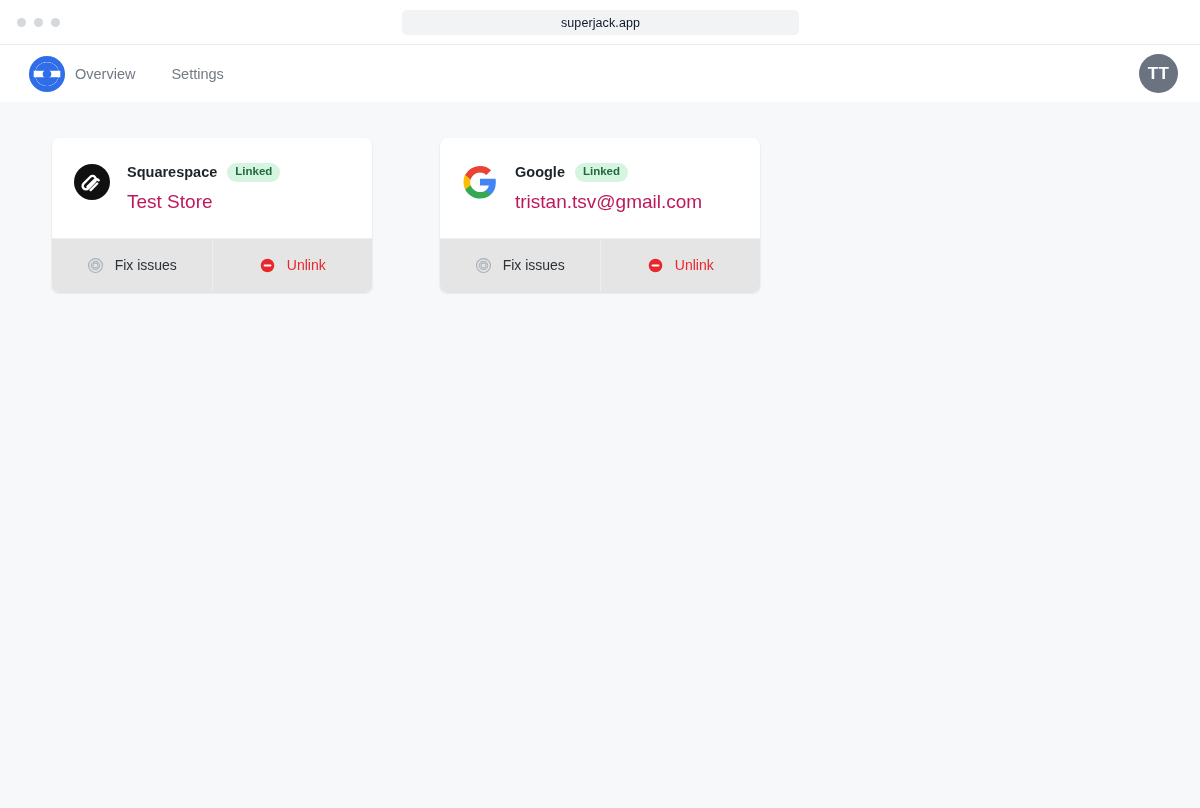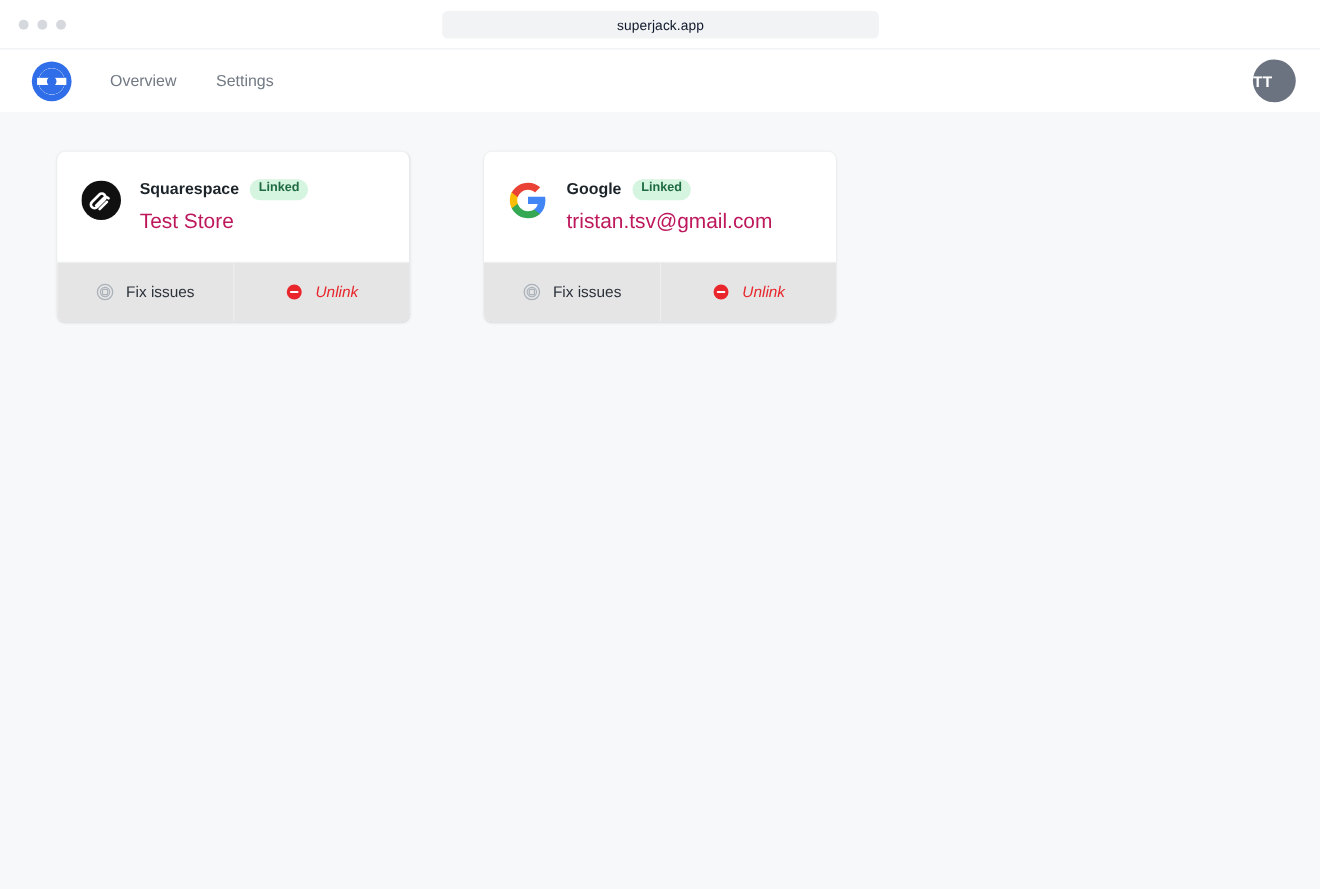--- a/index.html
+++ b/index.html
@@ -71,21 +71,21 @@
     margin-left: 28px;
     width: 38px;
     height: 38px;
     display: block;
   }
 
   .nav {
     display: flex;
     align-items: flex-start;
     height: 100%;
-    margin-left: 34px;
+    margin-left: 9px;
   }
 
   .nav-item {
     height: 100%;
     display: flex;
     align-items: center;
     padding: 0 0 0 0;
     margin-right: 36px;
     font-size: 14.5px;
     color: #727a84;
@@ -111,25 +111,26 @@
 
   .avatar {
     position: absolute;
     right: 22px;
     top: 9px;
     width: 39px;
     height: 39px;
     border-radius: 50%;
     background: #6b7280;
     color: #ffffff;
-    font-size: 14px;
+    font-size: 17px;
     font-weight: bold;
     letter-spacing: 0.4px;
     display: flex;
     align-items: center;
+    justify-content: center;
     cursor: pointer;
   }
 
   
   .content {
     background: #f6f8f9;
     height: 706px;
     padding: 36px 0 0 52px;
   }
 
@@ -208,21 +209,20 @@
     justify-content: center;
     gap: 11px;
     font-size: 14px;
     color: #2b323a;
     cursor: pointer;
     background: #e5e5e5;
   }
 
   .card-action + .card-action {
     border-left: 1px solid #eceef0;
-    font-style: italic;
   }
 
   .card-action.danger {
     color: #e8262c;
   }
 
   .action-icon {
     width: 17px;
     height: 17px;
     display: block;

